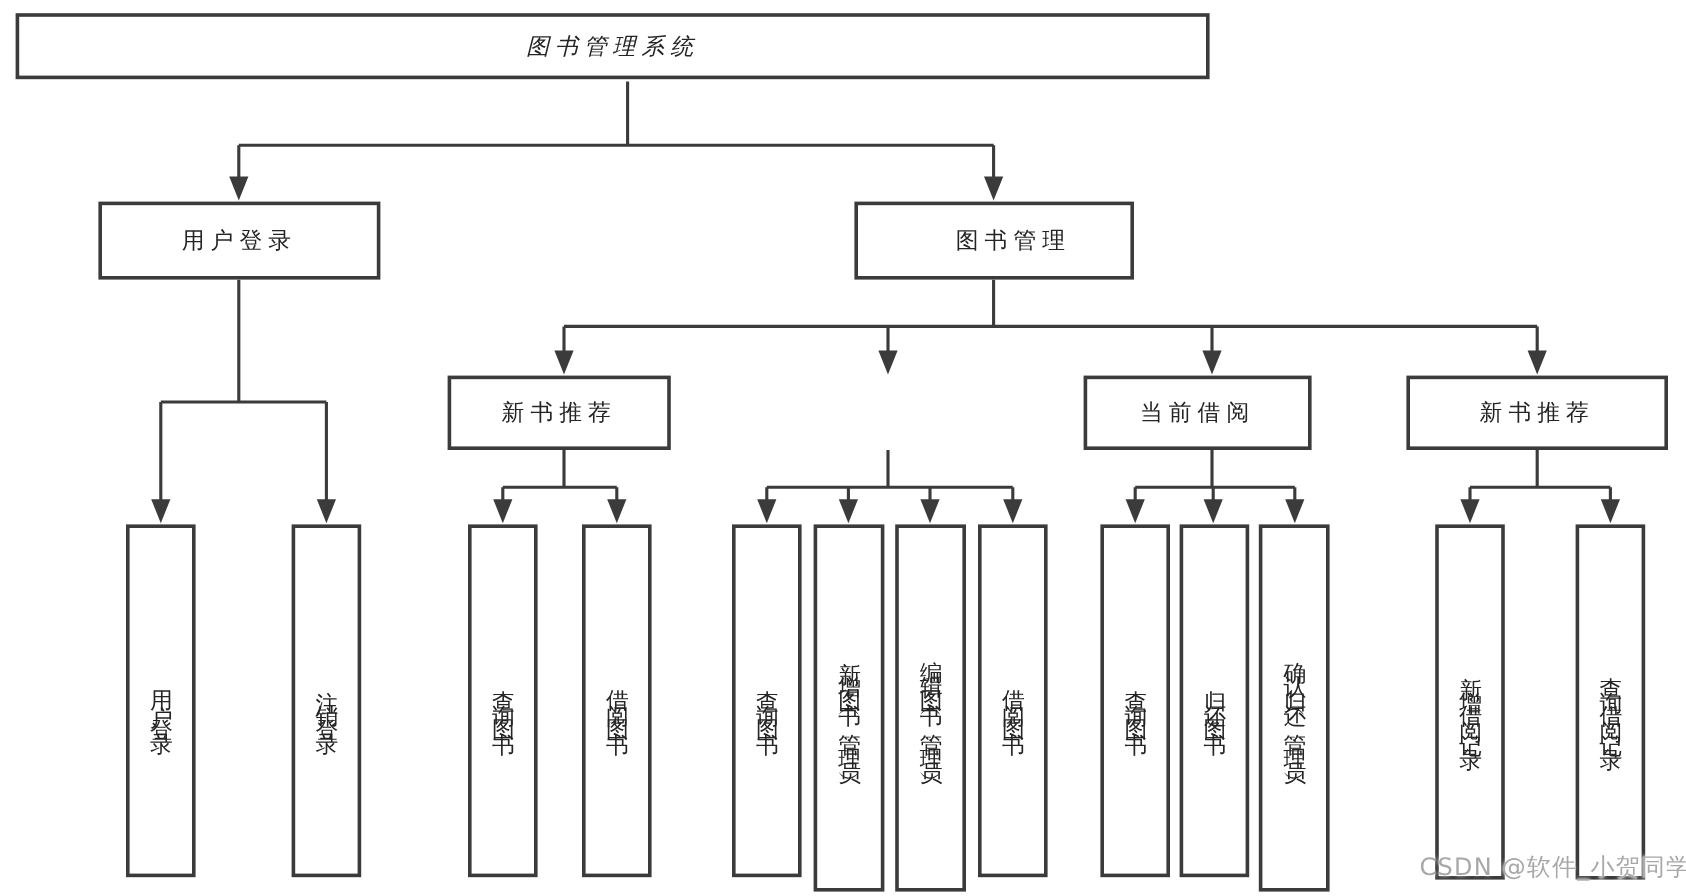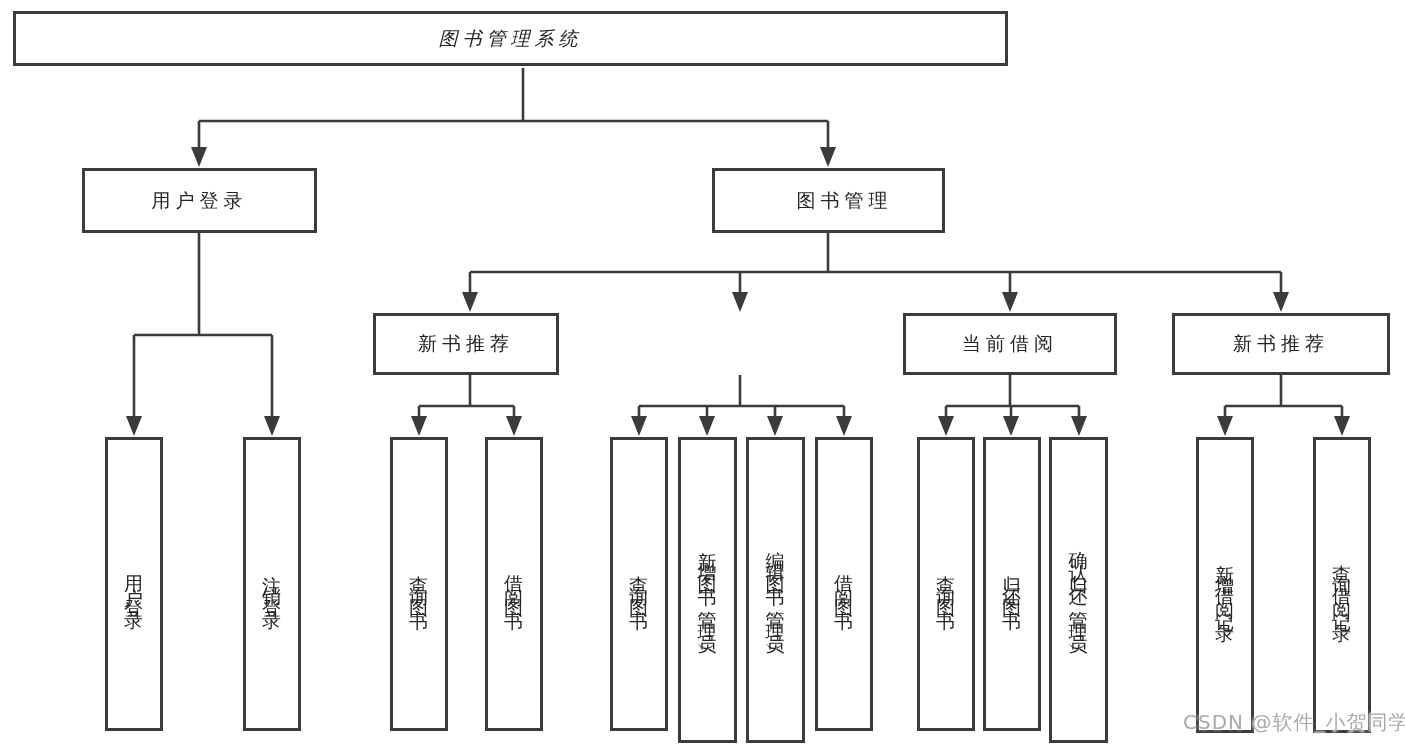--- a/index.html
+++ b/index.html
@@ -90,21 +90,21 @@
   <div class="node" style="left:82px;top:168px;width:235px;height:65px;">
     <span class="node-label">用户登录</span>
   </div>
   <div class="node" style="left:712px;top:168px;width:233px;height:65px;padding-left:32px;">
     <span class="node-label">图书管理</span>
   </div>
 
   <div class="node" style="left:373px;top:313px;width:186px;height:62px;">
     <span class="node-label">新书推荐</span>
   </div>
-  <div class="node" style="left:903px;top:313px;width:214px;height:62px;">
+  <div class="node" style="left:903px;top:313px;width:190px;height:62px;">
     <span class="node-label">当前借阅</span>
   </div>
   <div class="node" style="left:1172px;top:313px;width:218px;height:62px;">
     <span class="node-label">新书推荐</span>
   </div>
 
   <div class="node leaf" style="left:105px;top:437px;width:58px;height:294px;">
     <span class="node-label">用户登录</span>
   </div>
   <div class="node leaf" style="left:243px;top:437px;width:58px;height:294px;">

